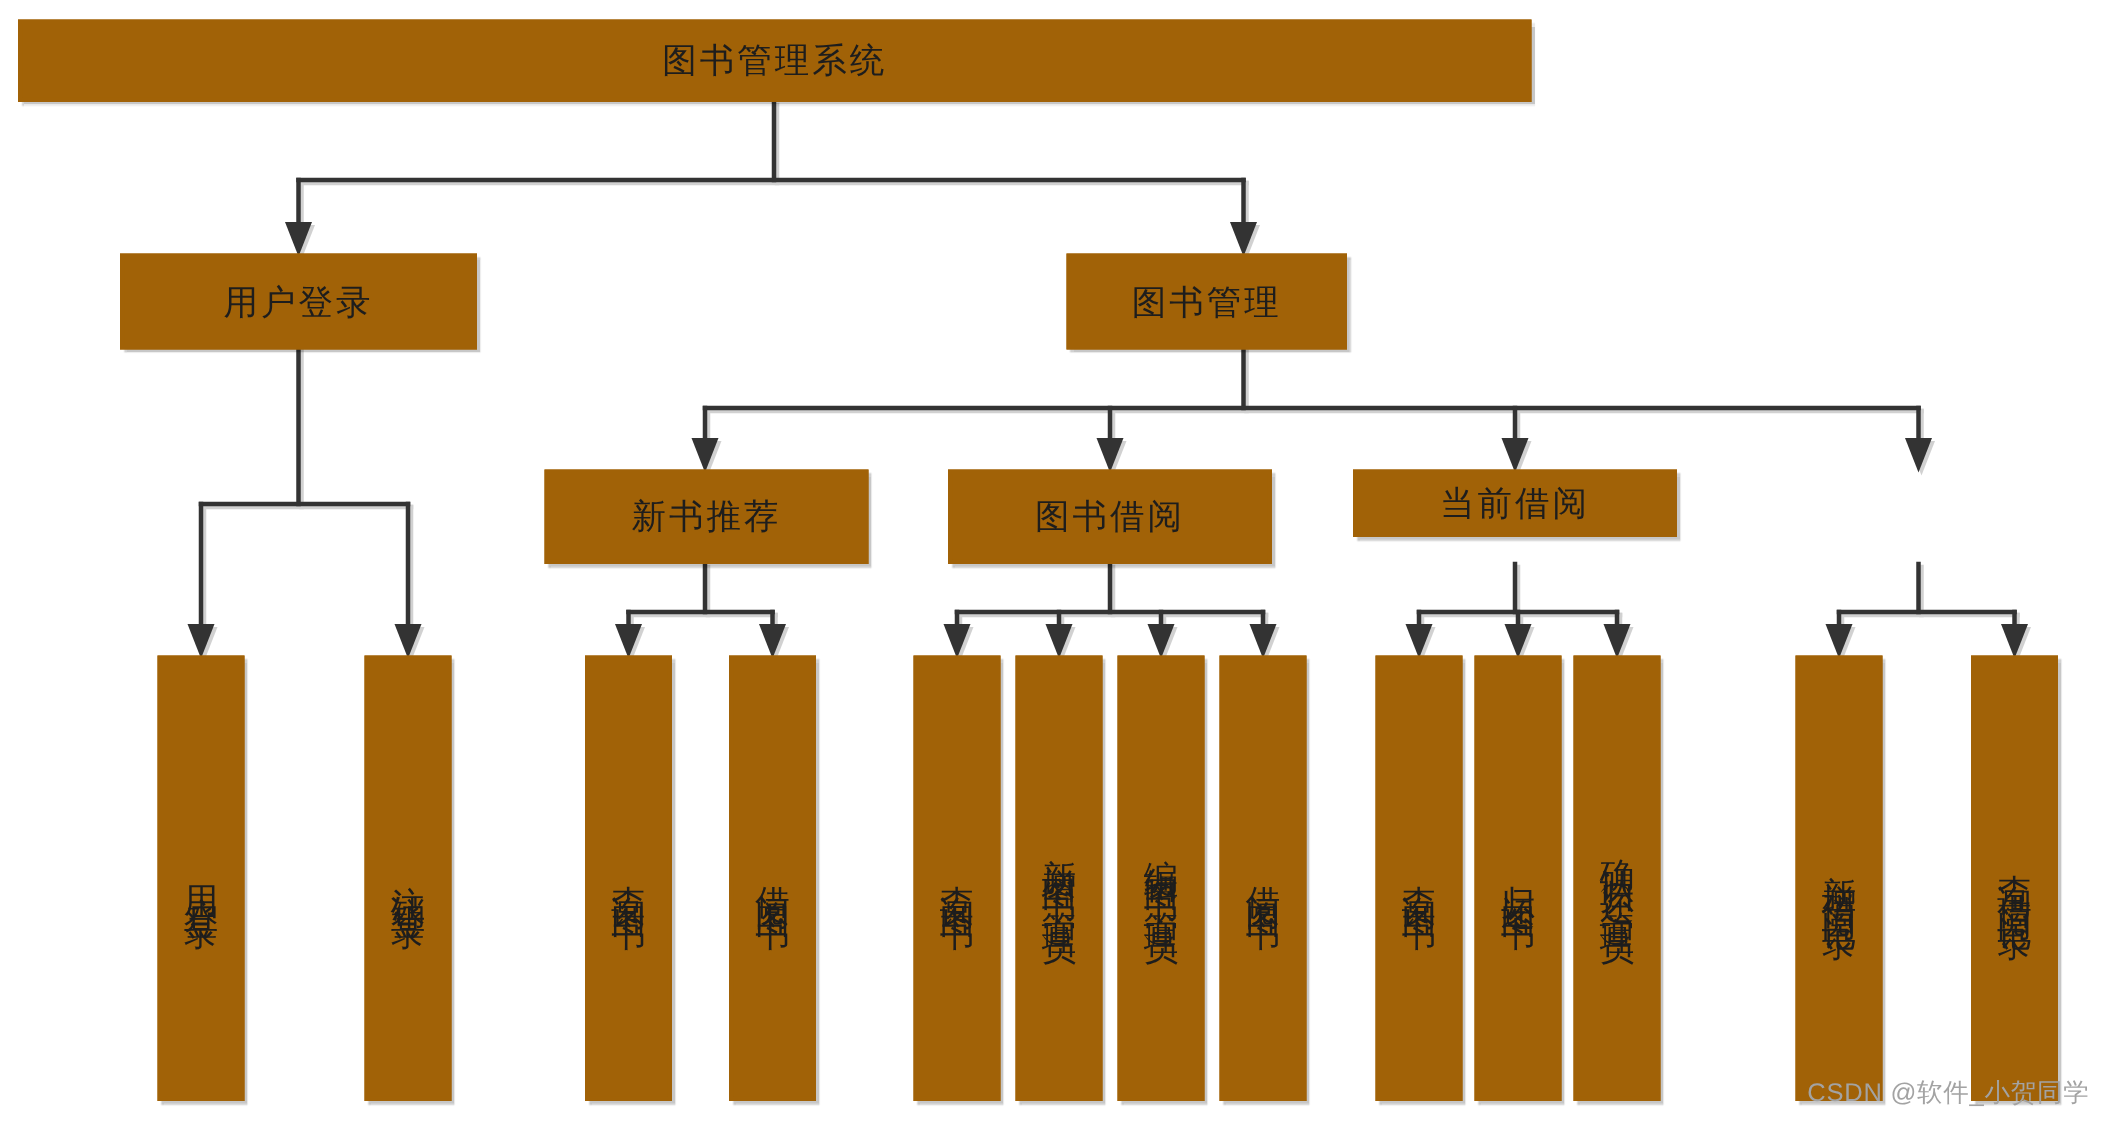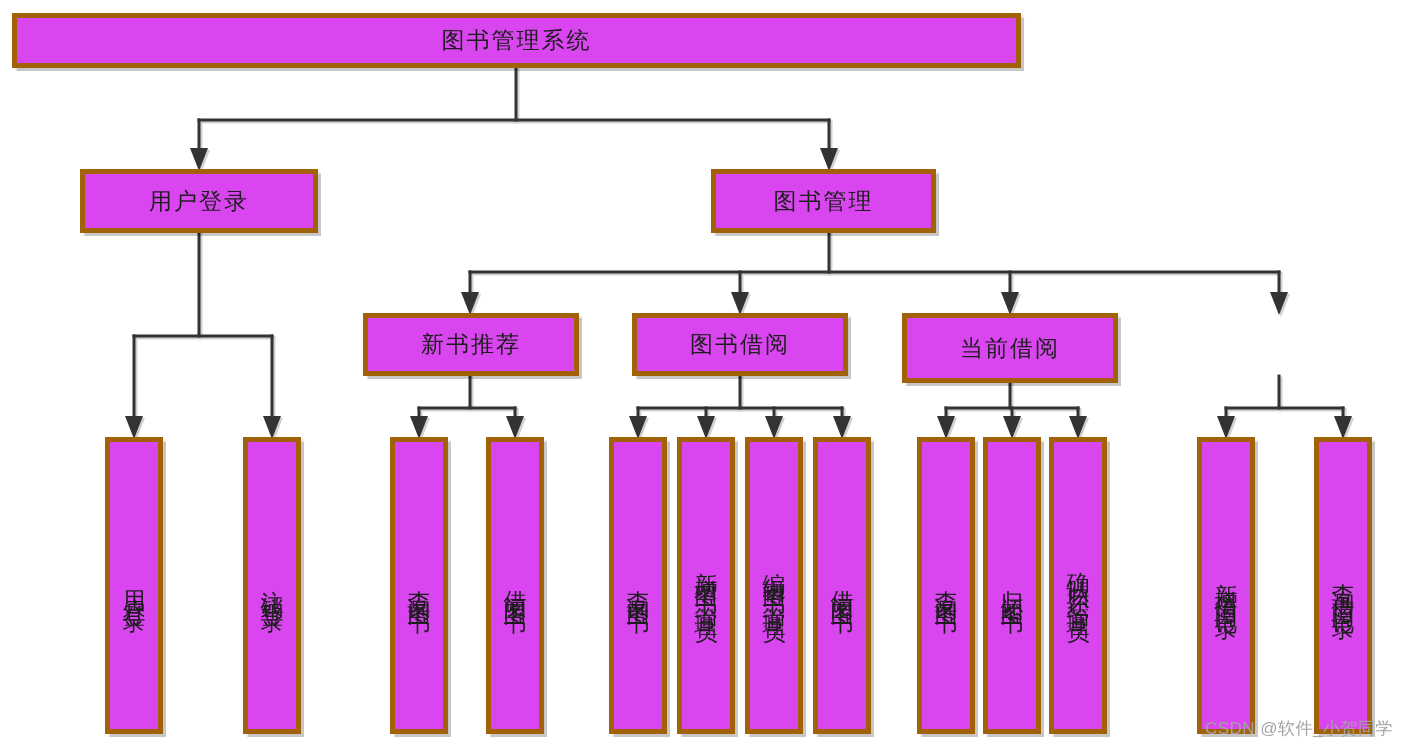--- a/index.html
+++ b/index.html
@@ -11,22 +11,22 @@
     position: relative;
     width: 1405px;
     height: 747px;
     background: #ffffff;
     overflow: hidden;
     font-family: "Liberation Sans", "DejaVu Sans", sans-serif;
   }
   .node {
     position: absolute;
     box-sizing: border-box;
-    background: #d946ef;
-    border: 5px solid #a16207;
+    background: #a16207;
+    border: 3px solid #a16207;
     display: flex;
     align-items: center;
     justify-content: center;
     color: #1d1d1d;
     box-shadow: 2.5px 2.5px 1px rgba(0,0,0,0.22);
     z-index: 2;
   }
   .h-label {
     font-size: 23px;
     letter-spacing: 2px;
@@ -69,25 +69,25 @@
     letter-spacing: 0.5px;
     color: #a3a3a3;
     z-index: 3;
     white-space: nowrap;
     margin-top: 12px;
   }
 
   
   #n-root  { left: 12px;   top: 13px;  width: 1009px; height: 55px; }
   #n-login { left: 80px;   top: 169px; width: 238px;  height: 64px; }
-  #n-mgmt  { left: 711px;  top: 169px; width: 225px;  height: 64px; }
+  #n-mgmt  { left: 711px;  top: 169px; width: 187px;  height: 64px; }
 
   #n-nbr { left: 363px;  top: 313px; width: 216px; height: 63px; }
   #n-tsj { left: 632px;  top: 313px; width: 216px; height: 63px; }
-  #n-dqj { left: 902px;  top: 313px; width: 216px; height: 70px; }
+  #n-dqj { left: 902px;  top: 313px; width: 216px; height: 45px; }
   #n-jyj { left: 1172px; top: 313px; width: 214px; height: 63px; }
 
   #n-a1 { left: 105px;  }
   #n-a2 { left: 243px;  }
   #n-b1 { left: 390px;  }
   #n-b2 { left: 486px;  }
   #n-c1 { left: 609px;  }
   #n-c2 { left: 677px;  }
   #n-c3 { left: 745px;  }
   #n-c4 { left: 813px;  }

